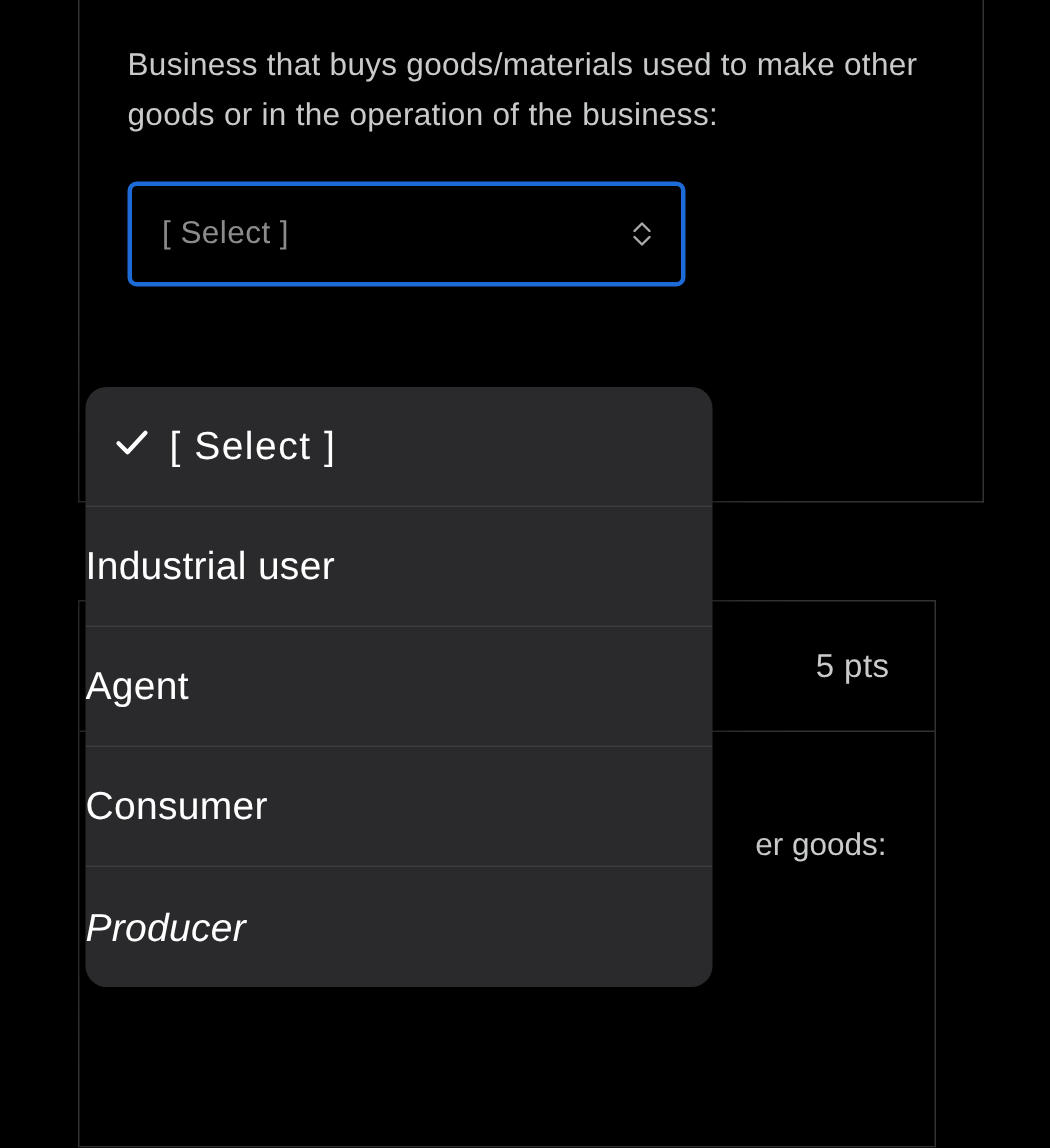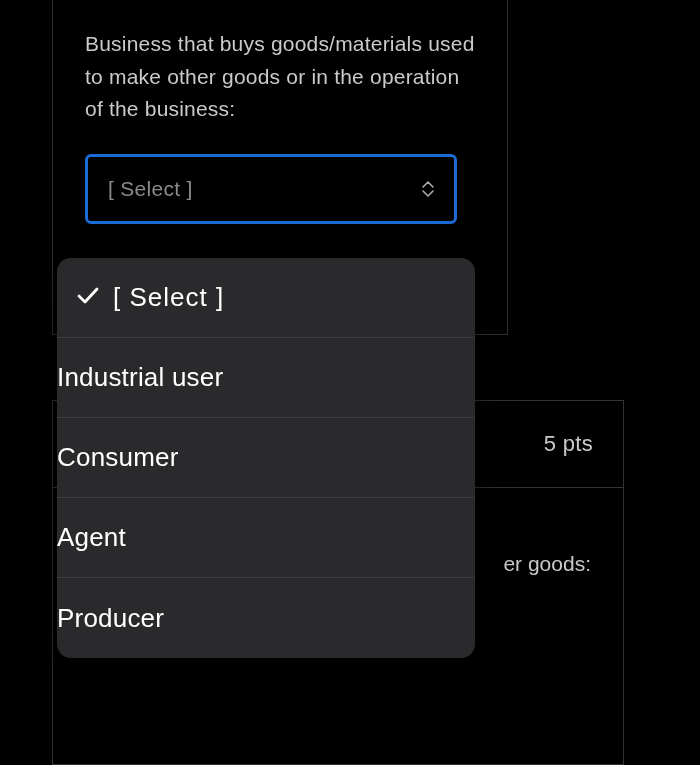--- a/index.html
+++ b/index.html
@@ -12,21 +12,21 @@
       font-family: -apple-system, BlinkMacSystemFont, "Segoe UI", Helvetica, Arial, sans-serif;
       width: 700px;
       height: 765px;
       overflow: hidden;
       position: relative;
     }
     .question-card {
       position: absolute;
       left: 52px;
       top: 0;
-      width: 456px;
+      width: 604px;
       height: 335px;
       border: 1px solid #333;
       border-top: none;
       padding: 28px 32px 0 32px;
     }
     .question-text {
       color: #c9cacb;
       font-size: 21px;
       line-height: 1.55;
       font-weight: 400;
@@ -103,20 +103,21 @@
     .dropdown-item {
       height: 80px;
       display: flex;
       align-items: center;
       border-bottom: 1px solid #3d3d3f;
       cursor: pointer;
       position: relative;
     }
     .dropdown-item:last-child {
       border-bottom: none;
+      font-style: italic;
     }
     .dropdown-item.selected {
       padding-left: 56px;
     }
     .check-icon {
       position: absolute;
       left: 20px;
       top: 50%;
       transform: translateY(-50%);
     }
@@ -167,21 +168,21 @@
       <svg viewBox="0 0 22 18">
           <path d="M2 9 L8 15 L20 2" stroke="#fff" stroke-width="2.8" fill="none" stroke-linecap="round" stroke-linejoin="round"></path>
         </svg>
     </span>
     <span class="dropdown-label">[ Select ]</span>
   </div>
   <div class="dropdown-item">
     <span class="dropdown-label">Industrial user</span>
   </div>
   <div class="dropdown-item">
-    <span class="dropdown-label">Consumer</span>
+    <span class="dropdown-label">Agent</span>
   </div>
   <div class="dropdown-item">
-    <span class="dropdown-label">Agent</span>
+    <span class="dropdown-label">Consumer</span>
   </div>
   <div class="dropdown-item">
     <span class="dropdown-label">Producer</span>
   </div>
 </div>
 
 </body></html>

